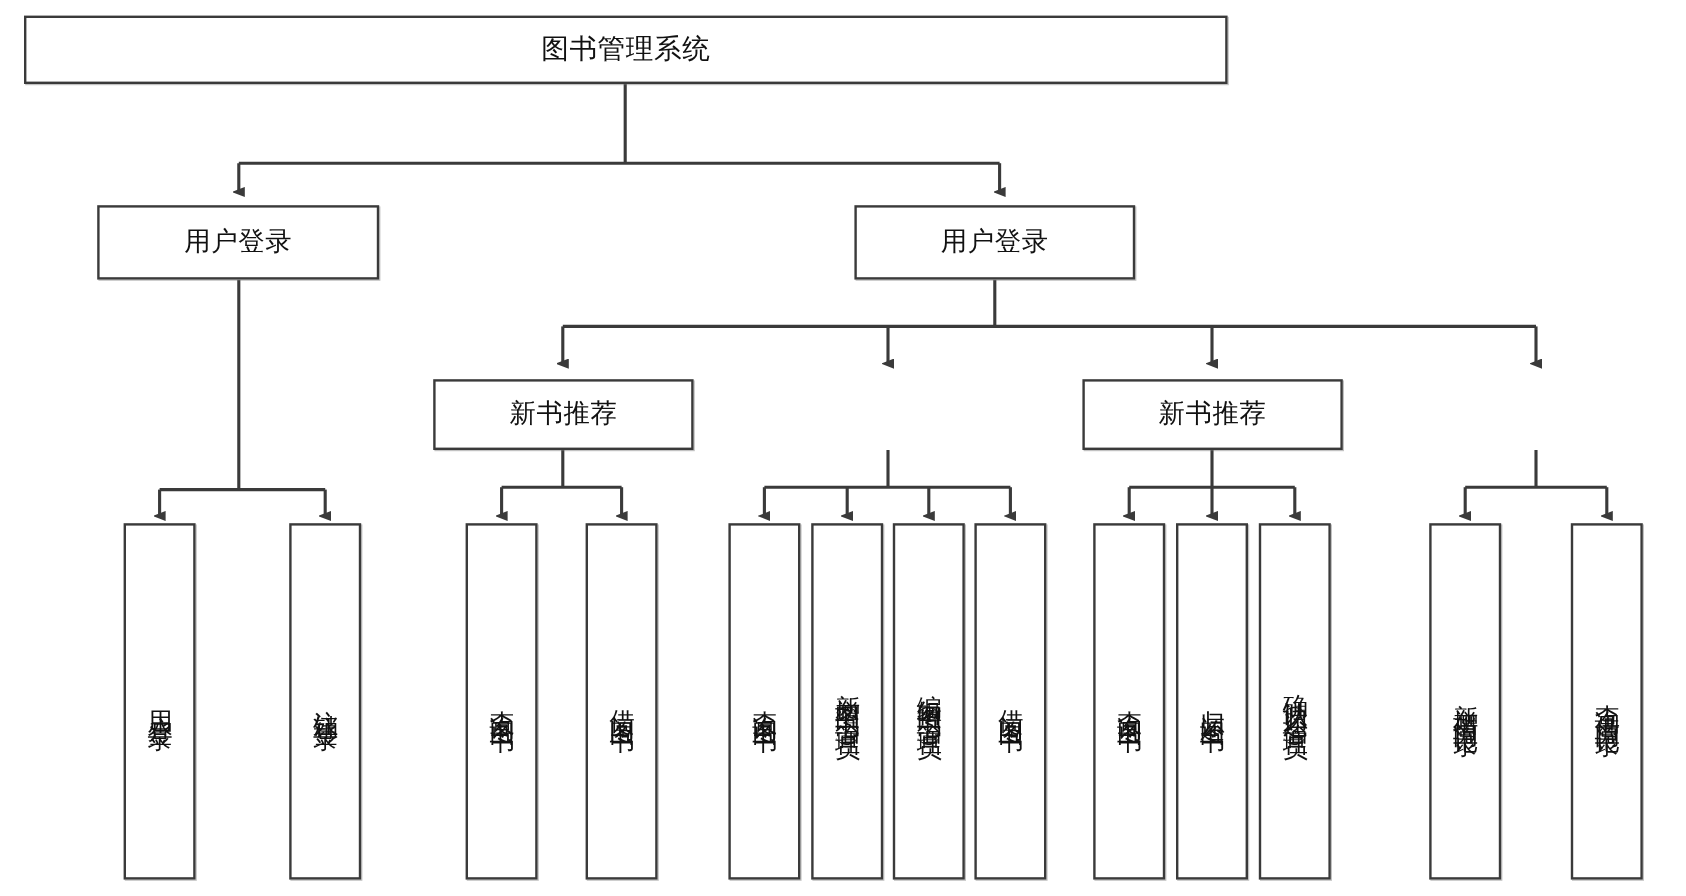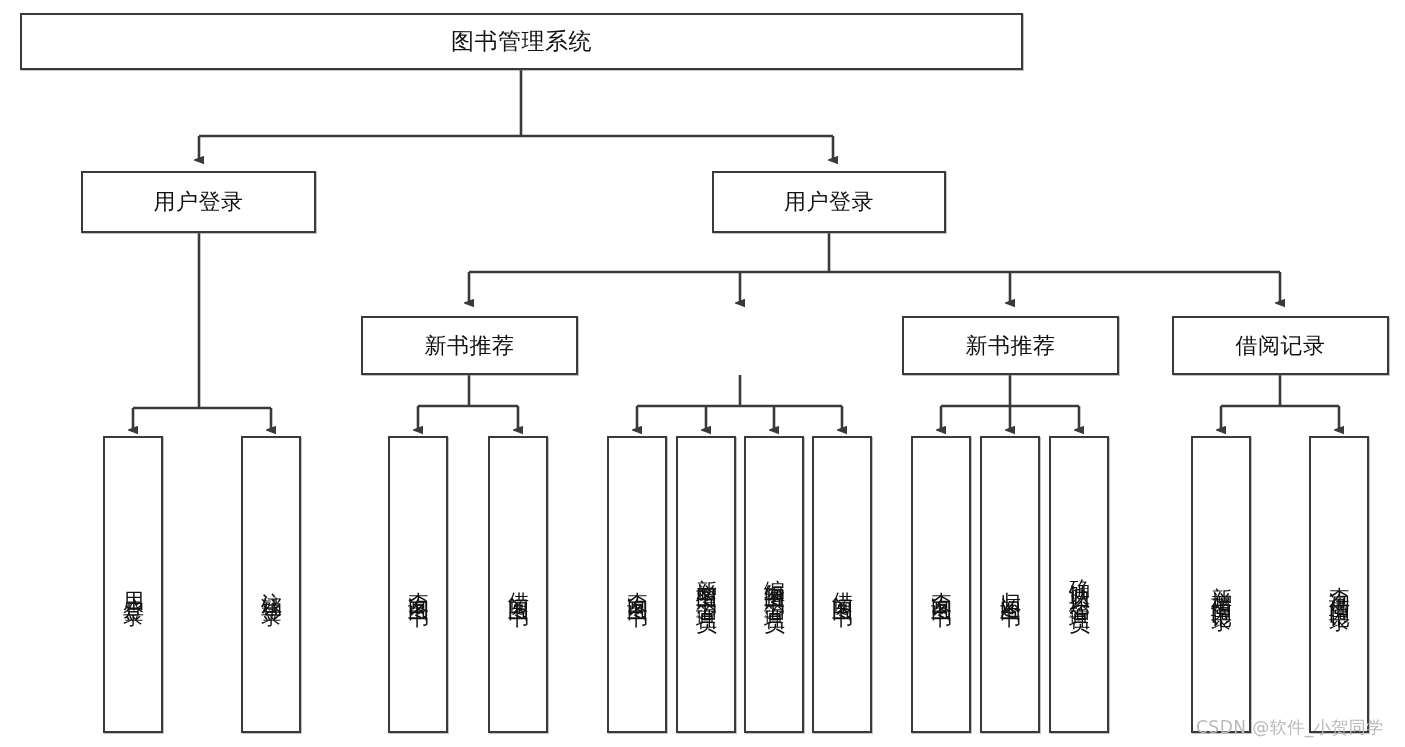--- a/index.html
+++ b/index.html
@@ -133,23 +133,20 @@
   <div class="node horiz" style="left:712px; top:171px; width:234px; height:62px;">
     <span>用户登录</span>
   </div>
 
   <div class="node horiz" style="left:361px; top:316px; width:217px; height:59px;">
     <span>新书推荐</span>
   </div>
   <div class="node horiz" style="left:902px; top:316px; width:217px; height:59px;">
     <span>新书推荐</span>
   </div>
-  <div class="node horiz" style="left:1172px; top:316px; width:217px; height:59px;">
-    <span>借阅记录</span>
-  </div>
 
   <div class="node vert" style="left:103px; top:436px; width:60px; height:297px;">
     <span class="vlabel">用户登录</span>
   </div>
   <div class="node vert" style="left:241px; top:436px; width:60px; height:297px;">
     <span class="vlabel">注销登录</span>
   </div>
 
   <div class="node vert" style="left:388px; top:436px; width:60px; height:297px;">
     <span class="vlabel">查询图书</span>
@@ -181,15 +178,14 @@
     <span class="vlabel">确认归还（管理员）</span>
   </div>
 
   <div class="node vert" style="left:1191px; top:436px; width:60px; height:297px;">
     <span class="vlabel">新增借阅记录</span>
   </div>
   <div class="node vert" style="left:1309px; top:436px; width:60px; height:297px;">
     <span class="vlabel">查询借阅记录</span>
   </div>
 
-  <div class="watermark" style="left:1196px; top:716px;">CSDN @软件_小贺同学</div>
 
 </div>
 
 </body></html>

